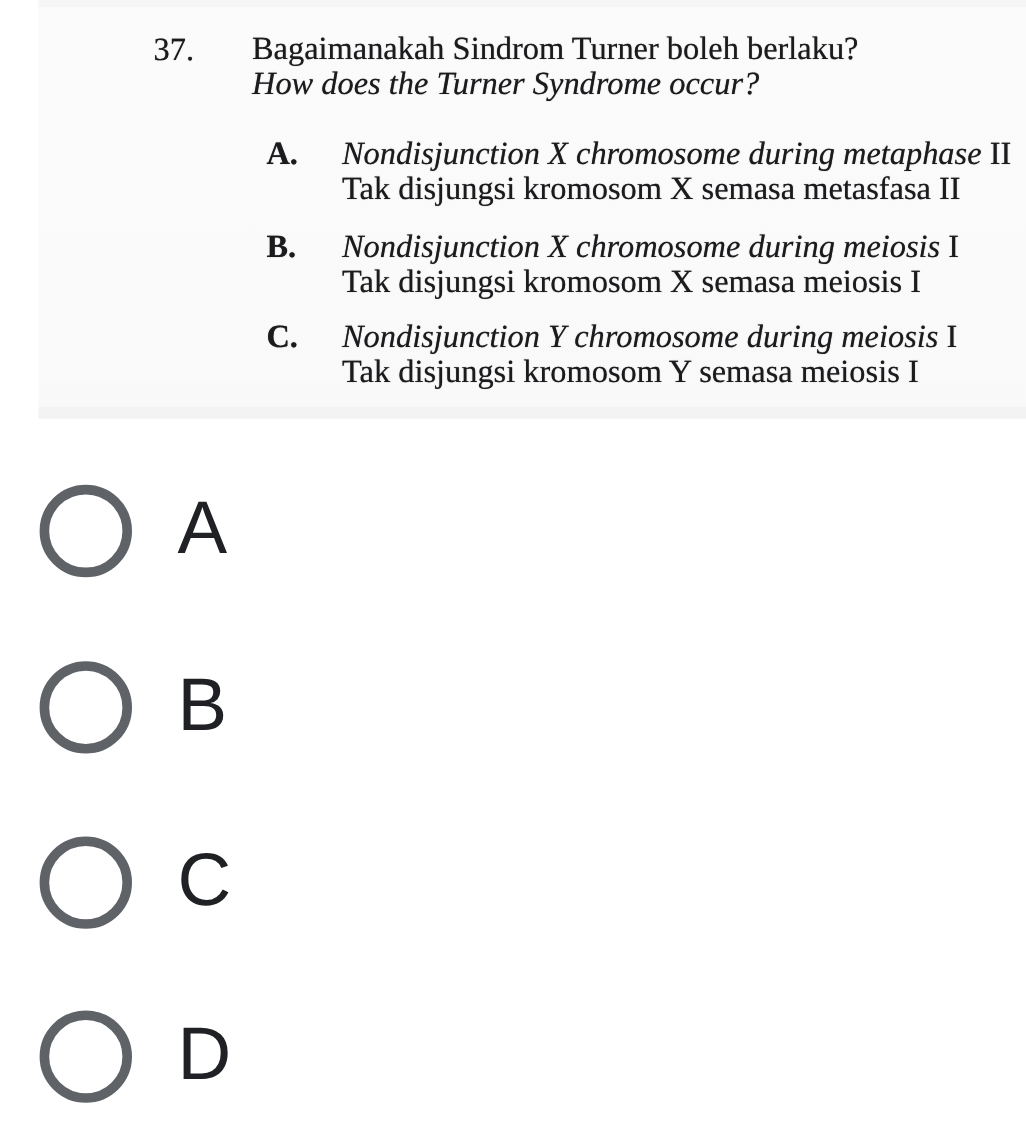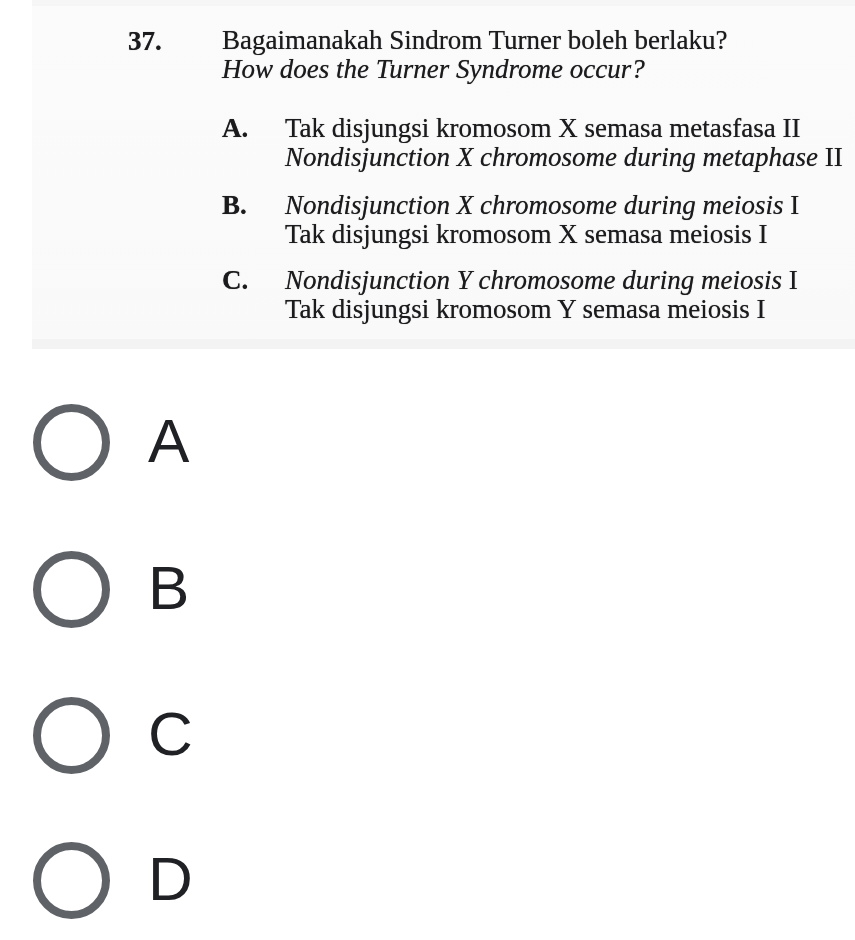--- a/index.html
+++ b/index.html
@@ -41,25 +41,25 @@
     height: 10px;
     background: rgba(0,0,0,0.022);
   }
   .scan * {
     text-shadow: 0 0 0.7px rgba(25,25,28,0.75);
   }
   .q-number {
     position: absolute;
     left: 96px;
     top: 26px;
-    font-weight: 700;
+    font-weight: 400;
   }
   .q-block {
     position: absolute;
-    left: 190px;
+    left: 178px;
     top: 26px;
     line-height: 29px;
     white-space: nowrap;
   }
   .italic { font-style: italic; }
   .upright { font-style: normal; }
 
   .choice {
     position: absolute;
     left: 190px;
@@ -116,22 +116,22 @@
   <div class="q-number">37.</div>
 
   <div class="q-block">
     <div>Bagaimanakah Sindrom Turner boleh berlaku?</div>
     <div class="italic">How does the Turner Syndrome occur?</div>
   </div>
 
   <div class="choice choice-a">
     <span class="choice-letter">A.</span>
     <div class="choice-text">
+      <div><span class="italic">Nondisjunction X chromosome during metaphase</span><span class="upright"> II</span></div>
       <div>Tak disjungsi kromosom X semasa metasfasa II</div>
-      <div><span class="italic">Nondisjunction X chromosome during metaphase</span><span class="upright"> II</span></div>
     </div>
   </div>
 
   <div class="choice choice-b">
     <span class="choice-letter">B.</span>
     <div class="choice-text">
       <div><span class="italic">Nondisjunction X chromosome during meiosis</span><span class="upright"> I</span></div>
       <div>Tak disjungsi kromosom X semasa meiosis I</div>
     </div>
   </div>

